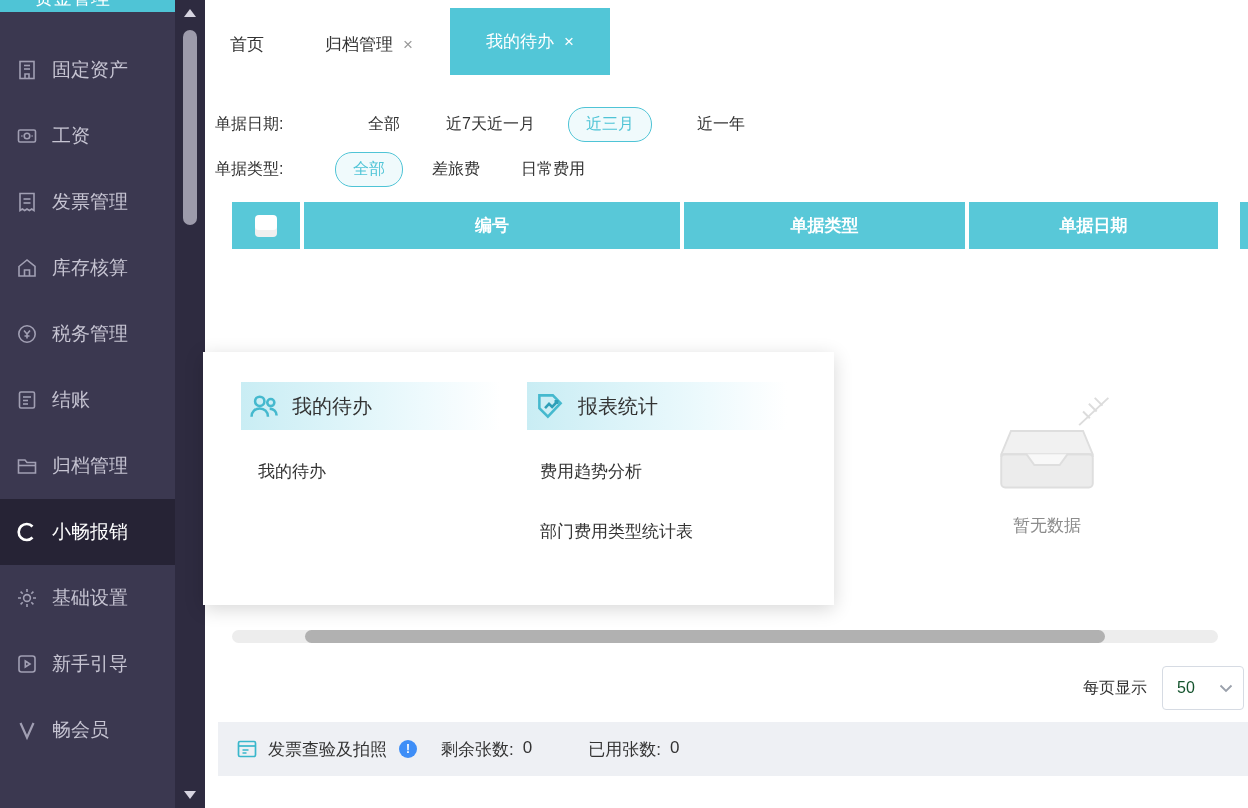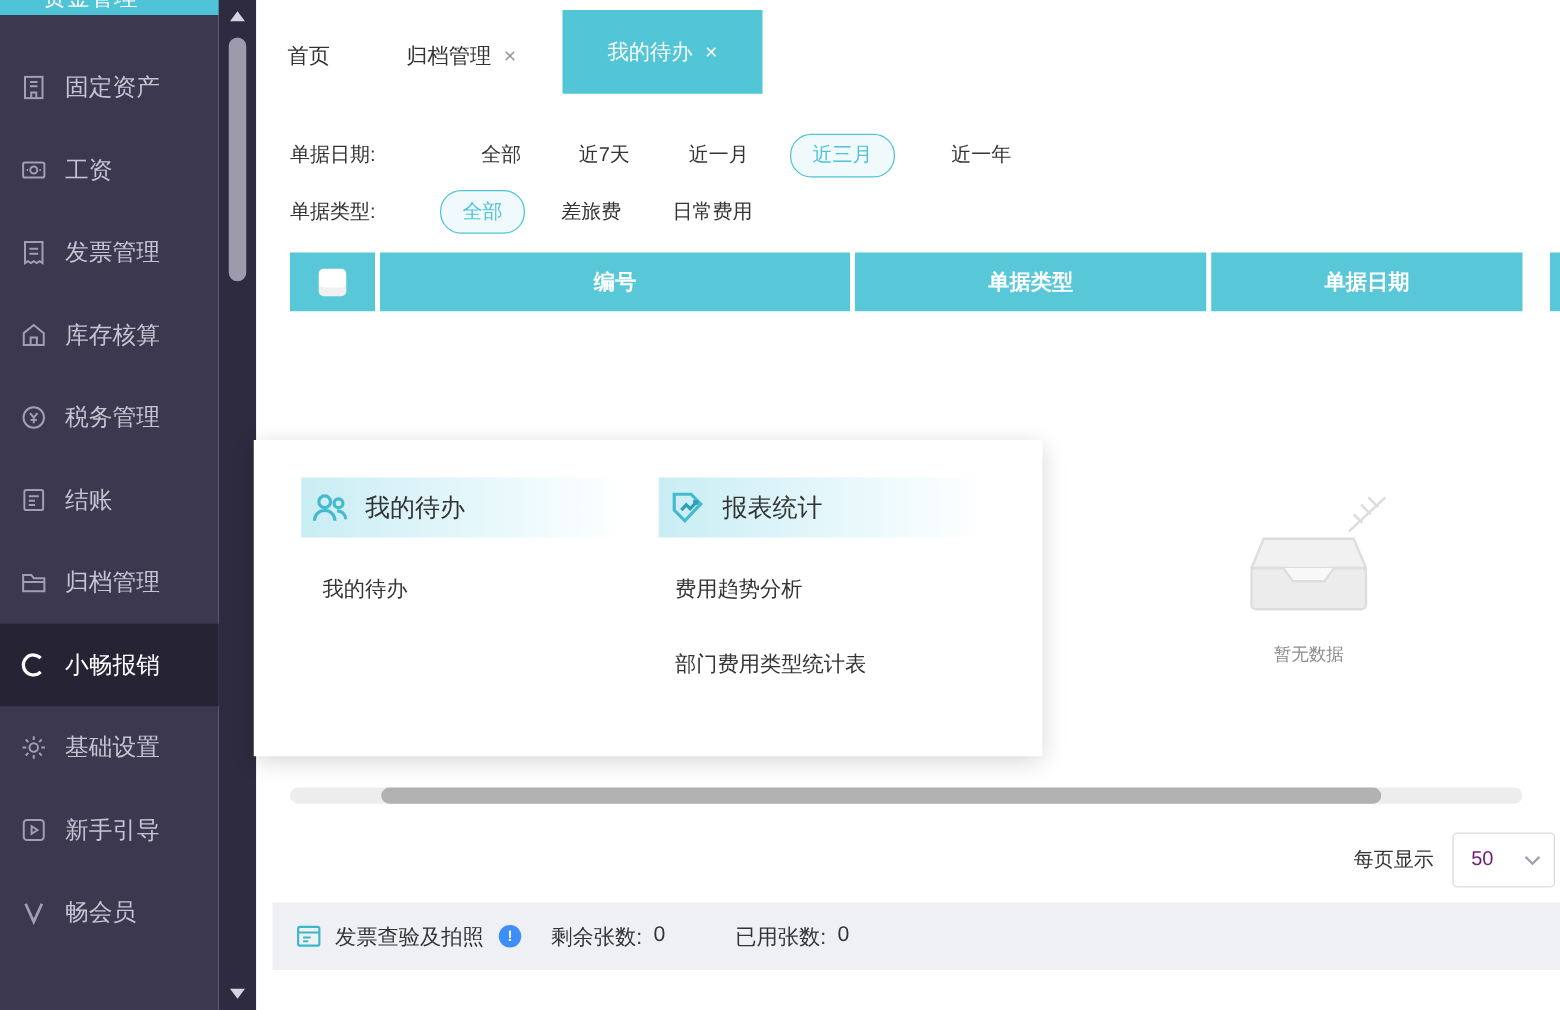--- a/index.html
+++ b/index.html
@@ -35,39 +35,39 @@
   .tab-archive { position:absolute; left:120px; top:33px; font-size:17px; display:flex; gap:10px; align-items:center; cursor:pointer; }
   .tab-archive .close { color:#999; font-size:17px; }
   .tab-active { position:absolute; left:245px; top:8px; width:160px; height:67px; background:#52c6d7; color:#fff;
                 display:flex; align-items:center; justify-content:center; gap:10px; font-size:17px; cursor:pointer; }
   .tab-active .close { color:#fff; font-size:17px; }
 
   .subtabs { height:42px; border-bottom:1px solid #e2e6ec; display:flex; padding-left:26px; }
   .subtab { height:42px; line-height:40px; padding:0 21px; font-size:16px; color:#333; cursor:pointer; }
   .subtab.active { color:#4fc4d6; border:1px solid #e2e6ec; border-bottom:1px solid #fff; margin-bottom:-1px; background:#fff; }
 
-  .filters { padding-left:27px; padding-top:4px; }
+  .filters { padding-left:10px; padding-top:4px; }
   .filter-row { display:flex; align-items:center; height:45px; }
   .filter-label { font-size:16px; width:95px; flex:none; }
   .fopt { font-size:16px; color:#333; cursor:pointer; white-space:nowrap; }
   .pill { border:1px solid #4fc4d6; color:#4fc4d6; border-radius:17px; padding:6px 17px; background:#f0fafc; }
-  .ml58{margin-left:58px}.ml46{margin-left:46px}.ml47{margin-left:47px}.ml33{margin-left:33px}.ml31{margin-left:45px}
+  .ml58{margin-left:58px}.ml46{margin-left:46px}.ml47{}.ml33{margin-left:33px}.ml31{margin-left:45px}
   .ml25{margin-left:25px}.ml29{margin-left:29px}.ml41{margin-left:41px}
 
   .thead { display:flex; gap:4px; margin:10px 0 0 27px; height:47px; position:relative; }
   .th { background:#58c8d8; color:#fff; display:flex; align-items:center; justify-content:center;
         font-size:17px; font-weight:bold; }
   .th-check { width:68px; } .th-no { width:376px; } .th-type { width:281px; } .th-date { width:249px; }
   .checkbox { width:22px; height:22px; border-radius:4px; background:#fff; box-shadow: inset 0 -7px 0 rgba(0,0,0,0.06); cursor:pointer; }
   .thead-sliver { position:absolute; left:1008px; top:0; width:8px; height:47px; background:#58c8d8; }
 
   
   .empty { position:absolute; left:757px; top:392px; width:170px; text-align:center; }
   .empty svg { width:150px; height:112px; }
-  .empty-text { font-size:14px; color:#8c8c8c; margin-top:6px; }
+  .empty-text { font-size:17px; color:#8c8c8c; margin-top:6px; }
 
   
   .popup { position:absolute; left:-2px; top:352px; width:631px; height:253px; background:#fff;
            box-shadow:0 4px 18px rgba(0,0,0,0.16); z-index:20; }
   .popup-col { position:absolute; top:30px; width:260px; }
   .col-left { left:38px; } .col-right { left:324px; }
   .popup-head { height:48px; display:flex; align-items:center; gap:11px; padding-left:6px;
                 background:linear-gradient(90deg,#c9edf4 0%, #eefafd 70%, #ffffff 100%); }
   .popup-head svg { width:34px; height:34px; flex:none; }
   .popup-title { font-size:20px; color:#333; }
@@ -78,21 +78,21 @@
 
   
   .hscroll { position:absolute; left:27px; top:630px; width:986px; height:13px; background:#ededed; border-radius:7px; }
   .hscroll-thumb { position:absolute; left:73px; top:0; width:800px; height:13px; background:#b1b1b1; border-radius:7px; cursor:pointer; }
 
   
   .pagination { position:absolute; top:664px; right:4px; height:48px; display:flex; align-items:center; gap:15px; }
   .pg-label { font-size:16px; color:#333; }
   .pg-select { width:82px; height:44px; border:1px solid #d6dbe3; border-radius:4px; background:#fff;
                display:flex; align-items:center; justify-content:space-between; padding:0 10px 0 14px; cursor:pointer; }
-  .pg-value { font-size:16px; color:#701a75; }
+  .pg-value { font-size:16px; color:#14532d; }
 
   
   .footbar { position:absolute; left:13px; right:0; top:722px; height:54px; background:#eef0f4;
              display:flex; align-items:center; padding-left:17px; }
   .fb-icon { width:24px; height:24px; color:#3ab7cb; display:flex; }
   .fb-icon svg { width:24px; height:24px; }
   .fb-label { font-size:17px; color:#333; margin-left:9px; cursor:pointer; }
   .fb-info { width:18px; height:18px; border-radius:50%; background:#3e8ef7; color:#fff; font-size:12px;
              font-weight:bold; display:flex; align-items:center; justify-content:center; margin-left:12px; cursor:pointer; }
   .fb-pair { display:flex; gap:9px; font-size:17px; color:#333; }

